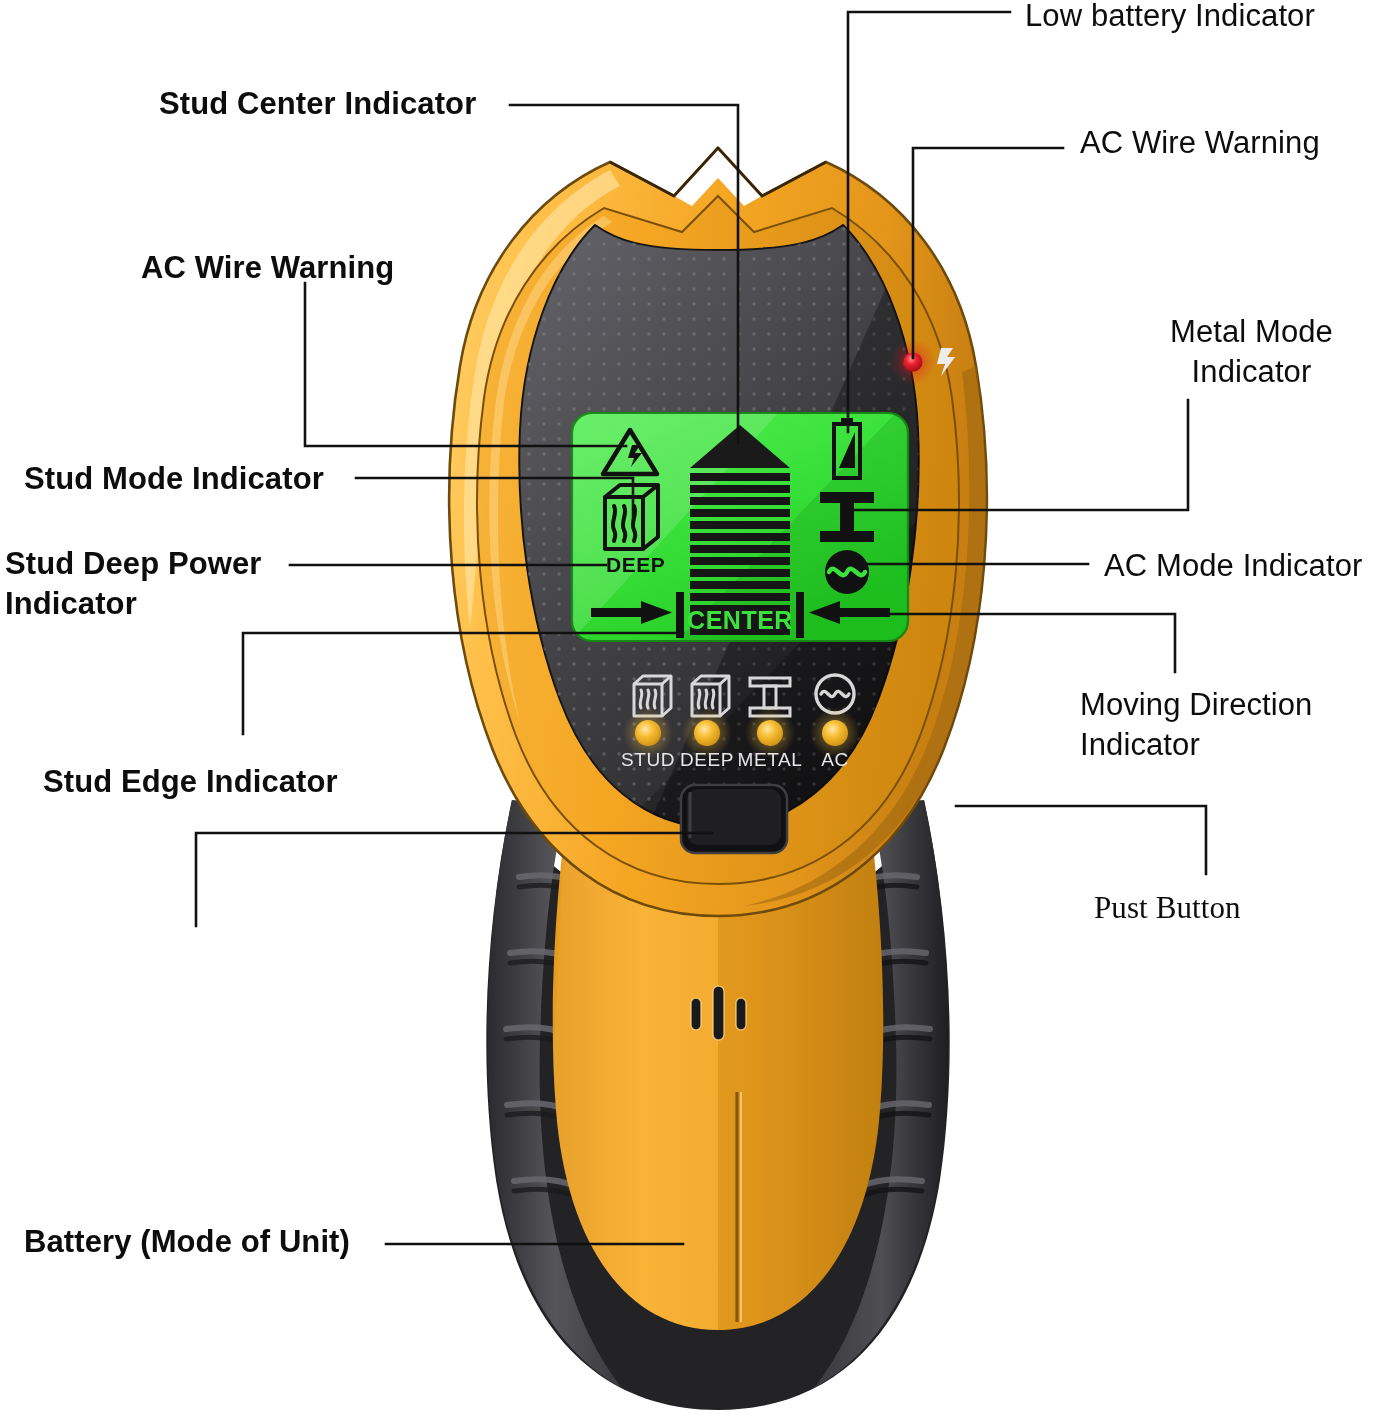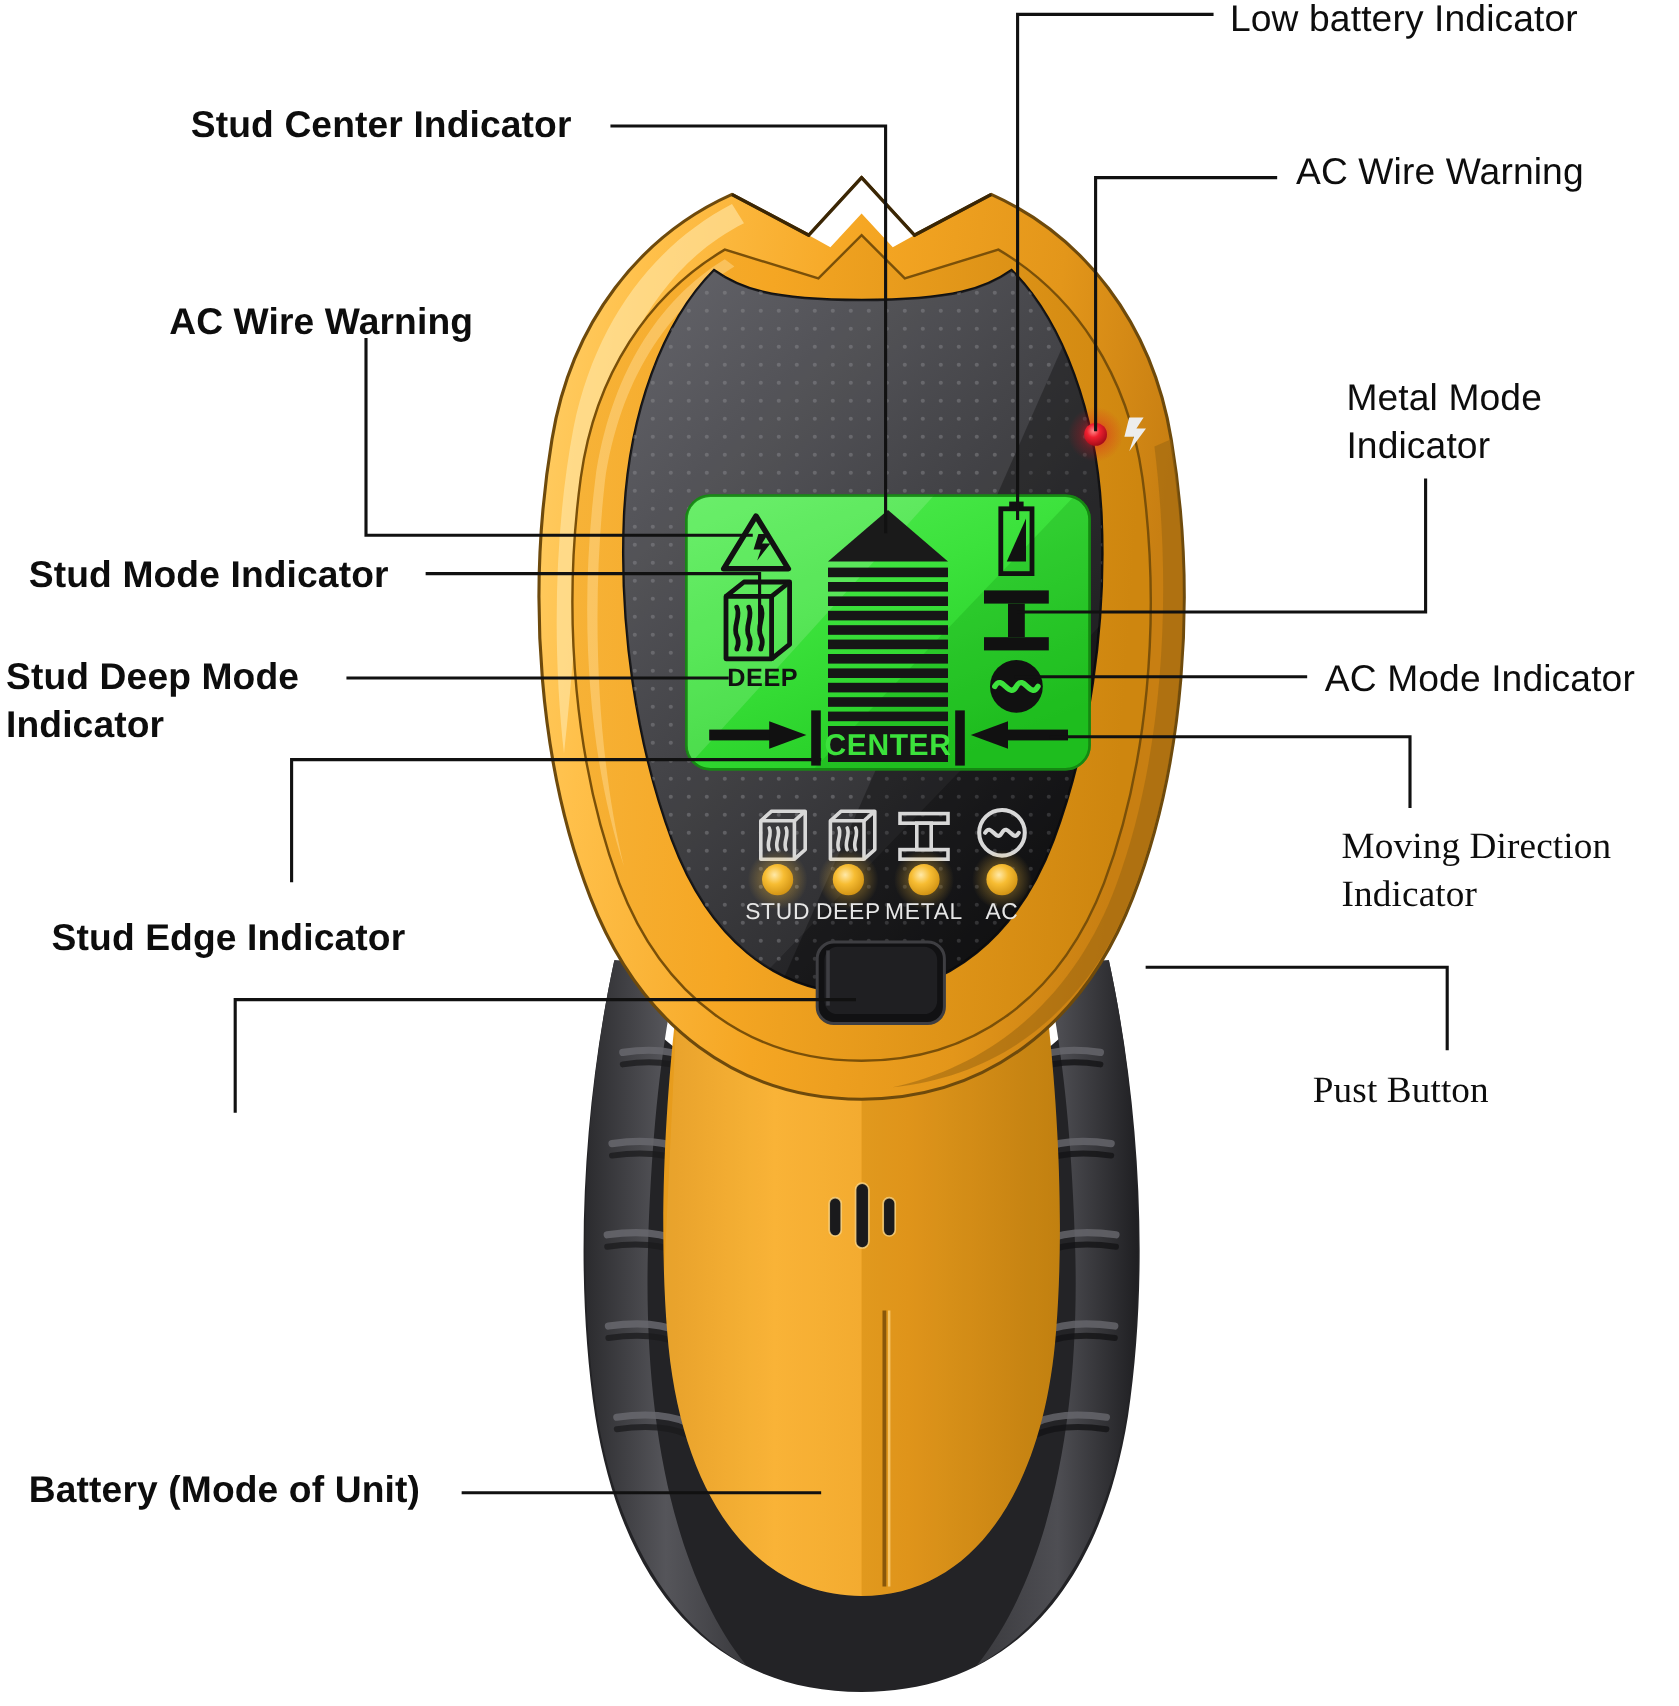--- a/index.html
+++ b/index.html
@@ -408,37 +408,37 @@
       <path d="M196,926 L196,833 L712,833"></path>
 
       <path d="M386,1244 L683,1244"></path>
     </g>
   </svg>
 
   <div class="callout right" style="left:1025px; top:-4px;">Low battery Indicator</div>
 
   <div class="callout right" style="left:1080px; top:123px;">AC Wire Warning</div>
 
-  <div class="callout right" style="left:1122px; top:312px;">Metal Mode
+  <div class="callout right" style="left:1170px; top:312px;text-align:center;">Metal Mode
 Indicator</div>
 
   <div class="callout right" style="left:1104px; top:546px;text-align:right;">AC Mode Indicator</div>
 
-  <div class="callout right" style="left:1118px; top:685px;font-family:Liberation Serif, serif;">Moving Direction
+  <div class="callout right" style="left:1080px; top:685px;">Moving Direction
 Indicator</div>
 
   <div class="callout right" style="left:1094px; top:888px;font-family:Liberation Serif, serif;">Pust Button</div>
 
   <div class="callout left" style="left:159px; top:84px;">Stud Center Indicator</div>
 
   <div class="callout left" style="left:141px; top:248px;">AC Wire Warning</div>
 
   <div class="callout left" style="left:24px; top:459px;">Stud Mode Indicator</div>
 
-  <div class="callout left" style="left:5px; top:544px;">Stud Deep Mode
+  <div class="callout left" style="left:5px; top:544px;">Stud Deep Power
 Indicator</div>
 
   <div class="callout left" style="left:43px; top:762px;">Stud Edge Indicator</div>
 
 
   <div class="callout left" style="left:24px; top:1222px;">Battery (Mode of Unit)</div>
 
 </div>
 
 </body></html>

